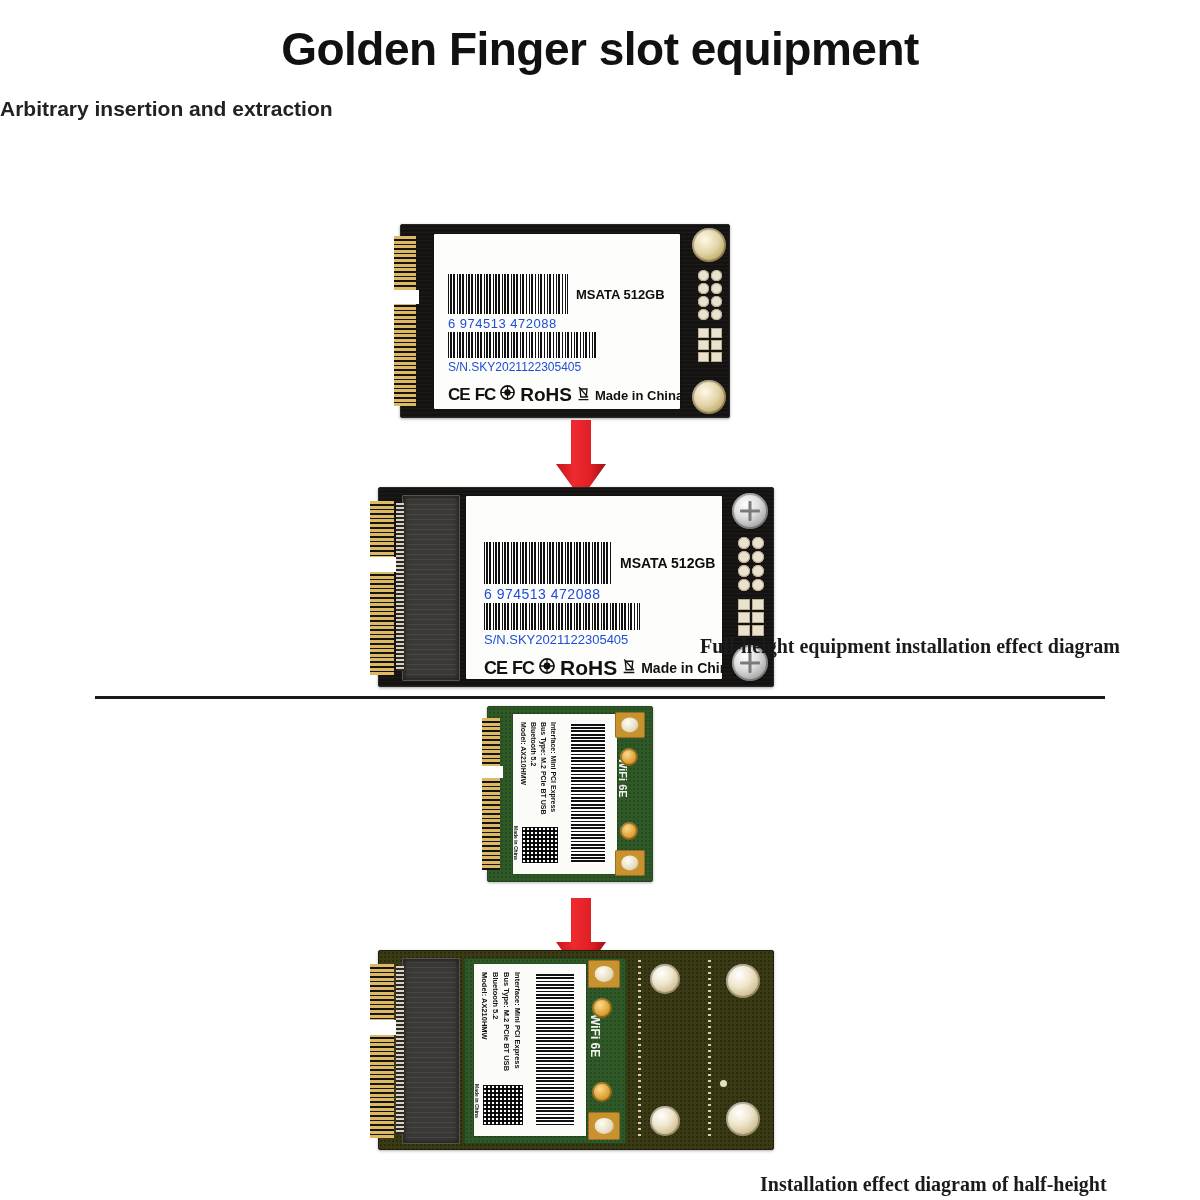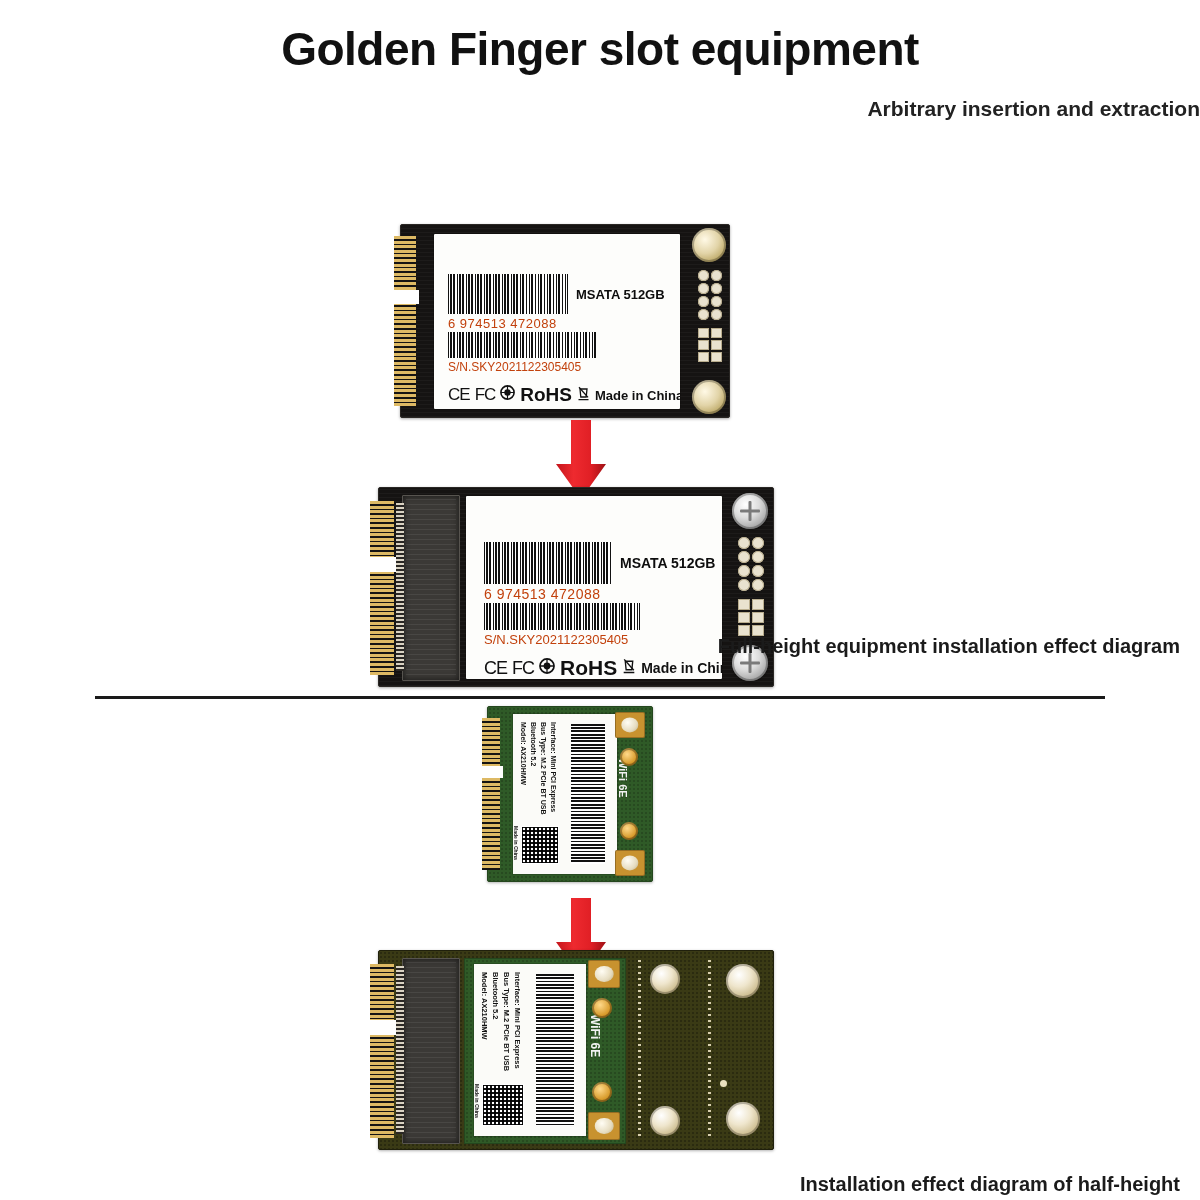--- a/index.html
+++ b/index.html
@@ -9,28 +9,28 @@
     position:relative;overflow:hidden;
   }
   .stage{position:absolute;inset:0;}
 
   
   .title{
     position:absolute;left:0;right:0;top:22px;text-align:center;
     font-size:46px;font-weight:bold;letter-spacing:-0.5px;color:#111;
   }
   .subtitle{
-    position:absolute;left:0;right:0;top:97px;text-align:right;
+    position:absolute;left:0;right:0;top:97px;text-align:left;
     font-size:21px;font-weight:bold;color:#222;
   }
 
   
   .caption{
     position:absolute;font-size:20px;font-weight:bold;color:#1b1b1b;
-    line-height:1.28;text-align:right;
+    line-height:1.28;font-family:Liberation Serif, serif;
   }
   #cap-full{left:700px;top:634px;width:480px;}
   #cap-half{left:760px;top:1172px;width:420px;}
 
   
   .divider{
     position:absolute;left:95px;top:696px;width:1010px;height:3px;background:#1a1a1a;
   }
 
   
@@ -73,24 +73,24 @@
     box-shadow:0 0 0 1px rgba(0,0,0,.12);
     overflow:hidden;
   }
   .lbl-row1{position:absolute;display:flex;align-items:center;gap:8px;}
   .barcode{
     background-image:repeating-linear-gradient(90deg,
       #111 0 1px, #fff 1px 2px, #111 2px 4px, #fff 4px 5.5px,
       #111 5.5px 7px, #fff 7px 9px);
     background-color:#fff;
   }
-  .bcnum{font-family:"Liberation Sans",sans-serif;color:#c2410c;white-space:nowrap;}
+  .bcnum{font-family:"Liberation Sans",sans-serif;color:#1d4ed8;white-space:nowrap;}
   .modeltxt{font-weight:bold;color:#0d0d0d;white-space:nowrap;}
   .certline{display:flex;align-items:center;white-space:nowrap;color:#111;}
-  .certline .ce,.certline .fc{font-weight:normal;letter-spacing:-1px;}
+  .certline .ce,.certline .fc{font-weight:bold;letter-spacing:-1px;}
   .certline .rohs{font-weight:bold;}
   .certline .madein{font-weight:bold;}
   .sym{display:inline-block;vertical-align:middle;}
 
   
   .padgrid{position:absolute;display:grid;gap:2px;}
   .padgrid span{background:#e9e2cf;border-radius:50%;box-shadow:inset 0 0 0 1px #b9ad8d;}
   .padgrid.sq span{border-radius:1px;}
   .mounthole{
     position:absolute;border-radius:50%;

